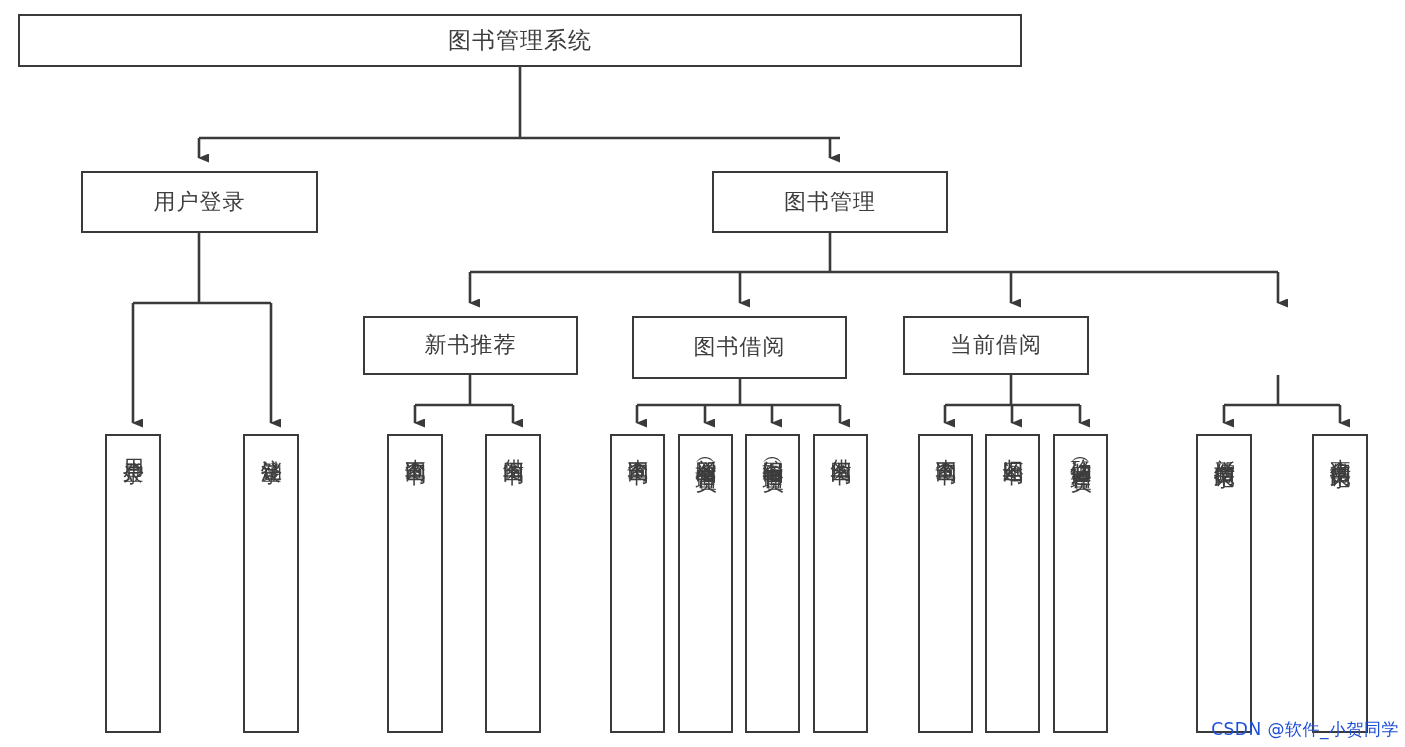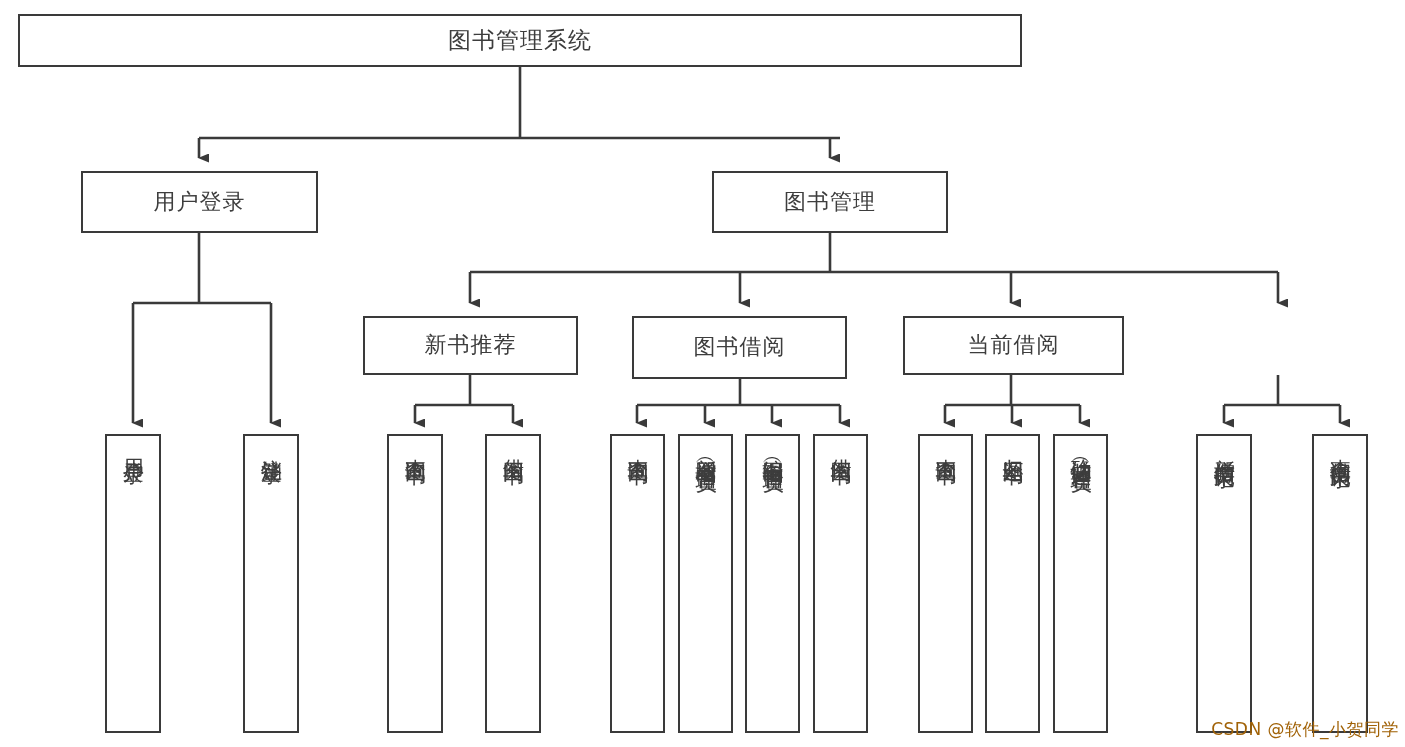--- a/index.html
+++ b/index.html
@@ -65,21 +65,21 @@
     line-height: 1.38;
     letter-spacing: 2px;
     white-space: nowrap;
     text-align: left;
   }
   .watermark {
     position: absolute;
     right: 6px;
     bottom: 6px;
     font-size: 17px;
-    color: #a16207;
+    color: #1d4ed8;
     letter-spacing: 0.5px;
     white-space: nowrap;
     font-family: "DejaVu Sans", "Liberation Sans", sans-serif;
     text-align: center;
   }
 </style>
 </head>
 <body>
 
 <div id="diagram-root">
@@ -144,21 +144,21 @@
   <div class="node horiz" style="left:712px; top:171px; width:236px; height:62px;">
     <span class="label">图书管理</span>
   </div>
 
   <div class="node horiz" style="left:363px; top:316px; width:215px; height:59px;">
     <span class="label">新书推荐</span>
   </div>
   <div class="node horiz" style="left:632px; top:316px; width:215px; height:63px;">
     <span class="label">图书借阅</span>
   </div>
-  <div class="node horiz" style="left:903px; top:316px; width:221px; height:59px;">
+  <div class="node horiz" style="left:903px; top:316px; width:186px; height:59px;">
     <span class="label">当前借阅</span>
   </div>
 
   <div class="node vert" style="left:105px; top:434px; width:56px; height:299px;">
     <span class="label">用户登录</span>
   </div>
   <div class="node vert" style="left:243px; top:434px; width:56px; height:299px;">
     <span class="label">注销登录</span>
   </div>
 

